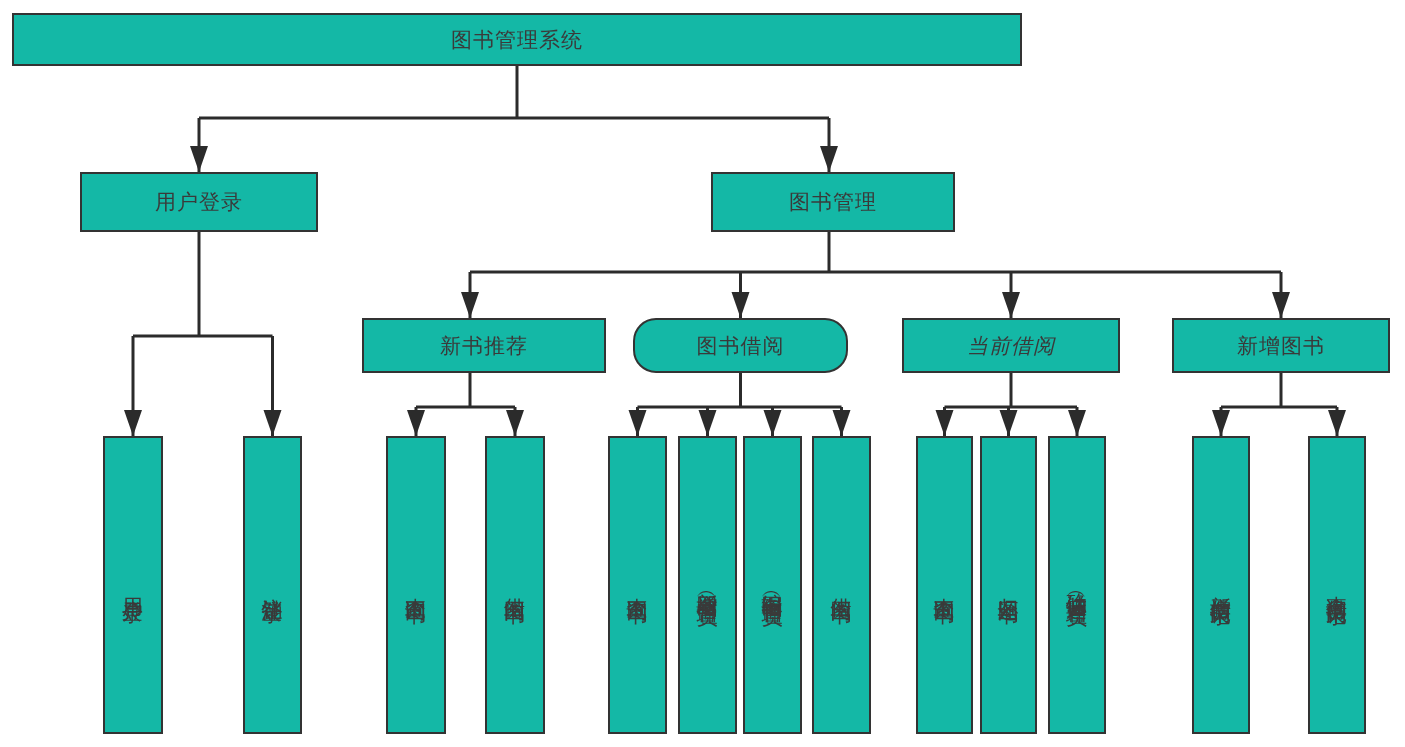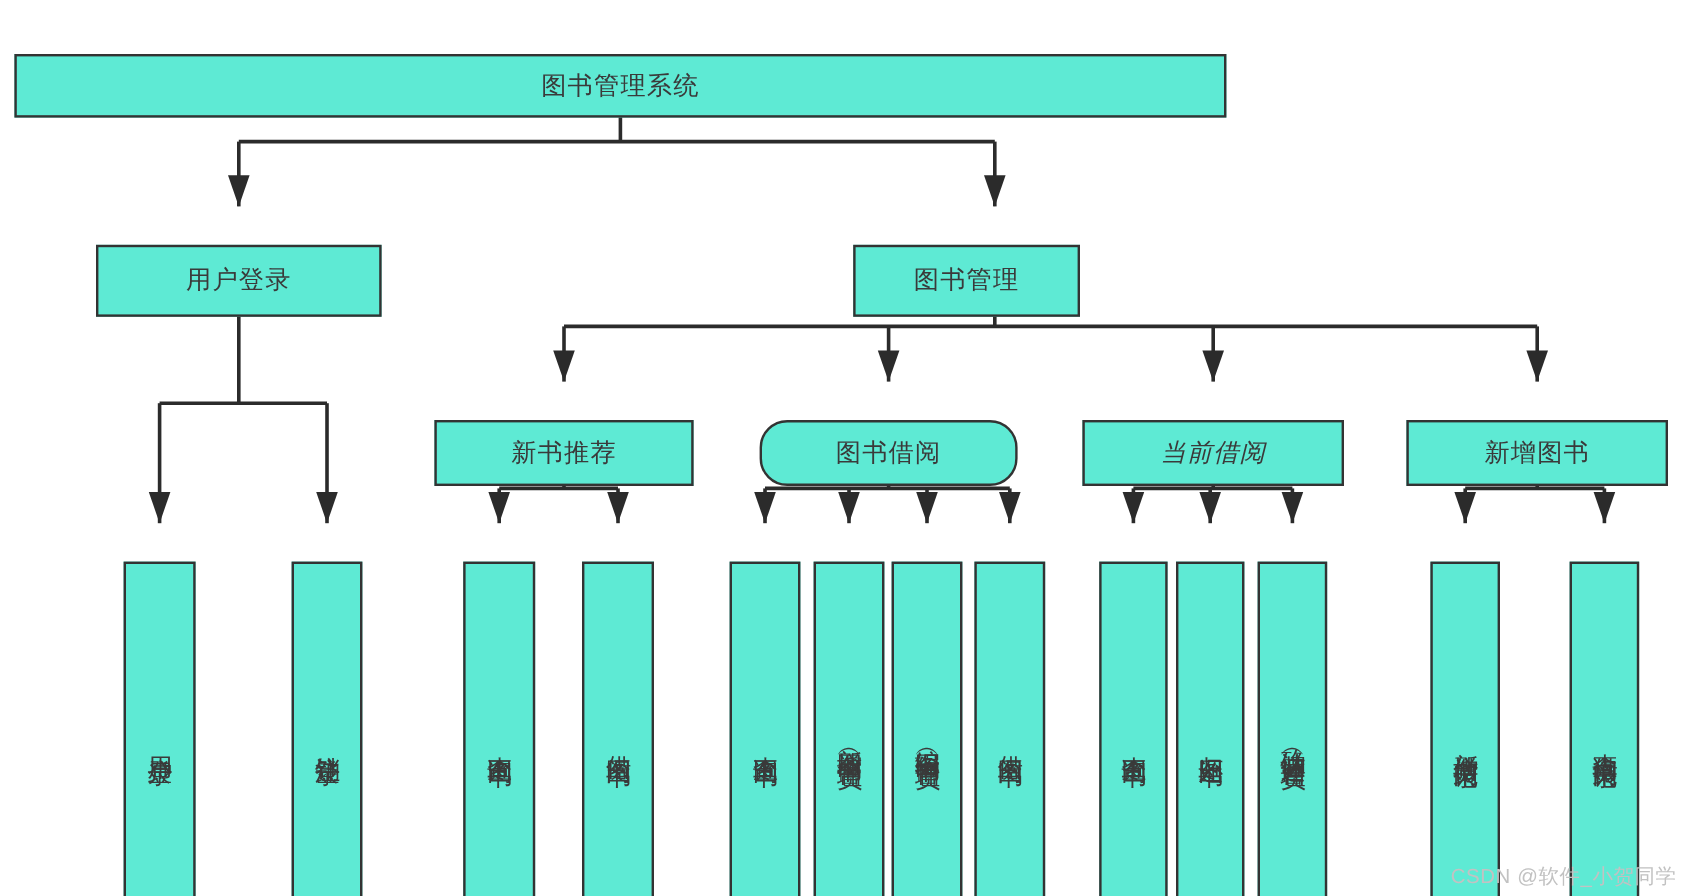--- a/index.html
+++ b/index.html
@@ -22,27 +22,26 @@
     left: 0;
     top: 0;
     width: 1405px;
     height: 747px;
     pointer-events: none;
   }
   .node {
     position: absolute;
     box-sizing: border-box;
     border: 2px solid #333333;
-    background: #5eead4;
+    background: #14b8a6;
     display: flex;
     align-items: center;
     justify-content: center;
     color: #3a3a3a;
     overflow: hidden;
-    margin-top: 32px;
   }
   .node.horiz {
     font-size: 21px;
     line-height: 1.2;
     letter-spacing: 1px;
   }
   .node.vert {
     font-size: 21px;
     letter-spacing: 2px;
   }
@@ -126,24 +125,24 @@
       <polygon points="1328,410 1346,410 1337,436" fill="#2b2b2b"></polygon>
     </svg>
 
   <div id="nodes">
       <div class="node horiz" style="left: 12px; top: 13px; width: 1010px; height: 53px;">
         <span class="htext">图书管理系统</span>
       </div>
       <div class="node horiz" style="left: 80px; top: 172px; width: 238px; height: 60px;">
         <span class="htext">用户登录</span>
       </div>
-      <div class="node horiz" style="left: 711px; top: 172px; width: 189px; height: 60px;">
+      <div class="node horiz" style="left: 711px; top: 172px; width: 244px; height: 60px;">
         <span class="htext">图书管理</span>
       </div>
-      <div class="node horiz" style="left: 362px; top: 318px; width: 216px; height: 55px;">
+      <div class="node horiz" style="left: 362px; top: 318px; width: 244px; height: 55px;">
         <span class="htext">新书推荐</span>
       </div>
       <div class="node horiz" style="left: 633px; top: 318px; width: 215px; height: 55px; border-radius: 23px;">
         <span class="htext">图书借阅</span>
       </div>
       <div class="node horiz" style="left: 902px; top: 318px; width: 218px; height: 55px; font-style: italic;">
         <span class="htext">当前借阅</span>
       </div>
       <div class="node horiz" style="left: 1172px; top: 318px; width: 218px; height: 55px;">
         <span class="htext">新增图书</span>
@@ -182,14 +181,13 @@
         <span class="vtext">确认归还（管理员）</span>
       </div>
       <div class="node vert" style="left: 1192px; top: 436px; width: 58px; height: 298px;">
         <span class="vtext">新增借阅记录</span>
       </div>
       <div class="node vert" style="left: 1308px; top: 436px; width: 58px; height: 298px;">
         <span class="vtext">查询借阅记录</span>
       </div>
     </div>
 
-  <div id="watermark">CSDN @软件_小贺同学</div>
 </div>
 
 </body></html>

